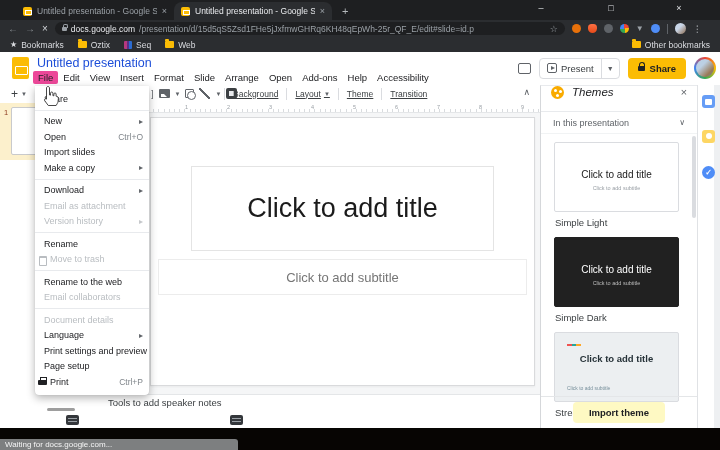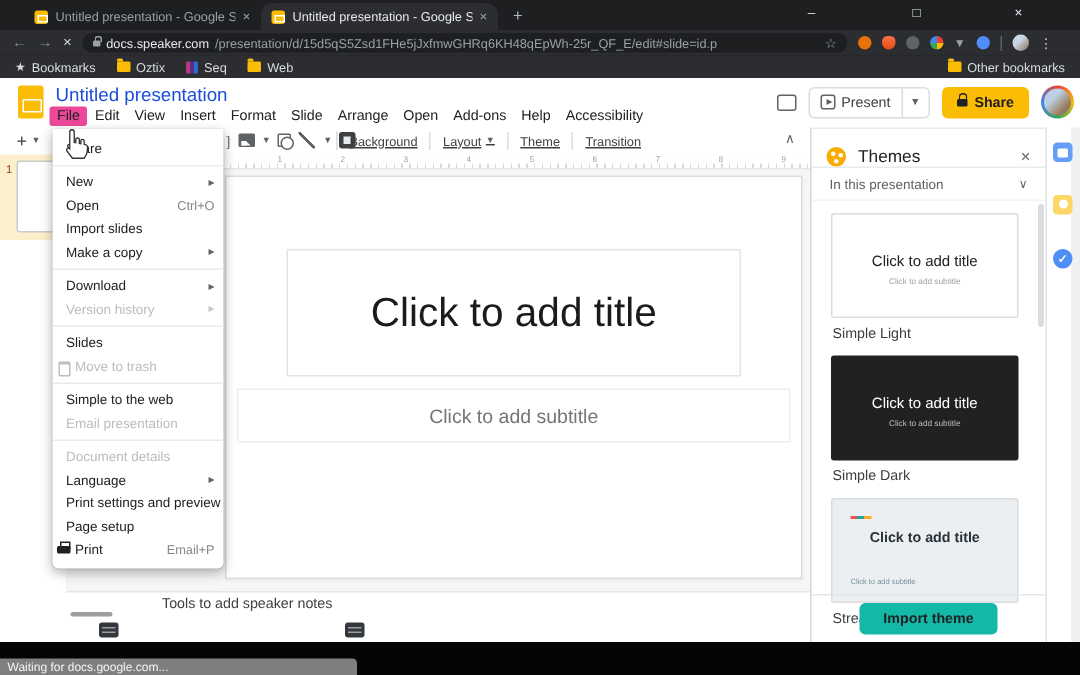--- a/index.html
+++ b/index.html
@@ -103,21 +103,21 @@
   
   #bottomstrip { position:absolute; top:410px; left:0; width:720px; height:18px; background:#fff; }
   .mystery { position:absolute; top:5px; width:13px; height:10px; background:#34373b; border-radius:2px; z-index:21; }
   .mystery::after { content:""; position:absolute; left:2px; top:3px; width:9px; height:1px; background:#9aa0a6; box-shadow:0 3px 0 #9aa0a6; }
   #notes-handle { position:absolute; left:47px; top:-2px; width:28px; height:3px; background:#9e9e9e; border-radius:2px; }
   #statusbubble { position:absolute; left:0; bottom:0; height:11px; width:238px; background:#7d7f80; color:#f5f5f5; font-size:8px; line-height:11px; padding-left:5px; border-radius:0 3px 0 0; z-index:20; white-space:nowrap; }
   #blackbar { position:absolute; top:428px; left:0; width:720px; height:22px; background:#070503; }
 
   
   #themes { position:absolute; top:85px; left:540px; width:157px; height:343px; background:#fff; border-left:1px solid #d5d7da; border-top:1px solid #e8eaed; }
-  #tp-head { height:26px; display:flex; align-items:flex-end; gap:8px; padding:0 10px; border-bottom:1px solid #e8eaed; }
+  #tp-head { height:26px; display:flex; align-items:flex-start; gap:8px; padding:0 10px; border-bottom:1px solid #e8eaed;font-style:italic; }
   .palette { width:13px; height:13px; border-radius:50%; background:#f9ab00; position:relative; }
   .palette::after { content:""; position:absolute; left:3px; top:3px; width:3px; height:3px; border-radius:50%; background:#fff; box-shadow:5px 1px 0 #fff, 2px 5px 0 #fff; }
   #tp-title { font-size:11.5px; color:#202124; }
   #tp-close { margin-left:auto; color:#5f6368; font-size:11px; }
   #tp-sub { height:22px; display:flex; align-items:center; padding:0 12px; border-bottom:1px solid #f1f3f4; }
   #tp-sub .lbl { font-size:9px; color:#5f6368; }
   #tp-sub .chev { margin-left:auto; color:#5f6368; font-size:8px; }
   #theme-list { padding:8px 18px 0 13px; }
   .theme-card { height:70px; border:1px solid #dadce0; border-radius:2px; position:relative; overflow:hidden; }
   .theme-card.light { background:#fff; }
@@ -125,21 +125,21 @@
   .theme-card.streamline { background:#eceff1; }
   .tc-title { position:absolute; left:0; right:0; top:26px; text-align:center; font-size:10px; color:#212121; }
   .dark .tc-title { color:#fff; }
   .streamline .tc-title { top:20px; font-size:9.5px; font-weight:bold; color:#263238; }
   .tc-sub { position:absolute; left:0; right:0; top:42px; text-align:center; font-size:5.5px; color:#9aa0a6; }
   .dark .tc-sub { color:#bdbdbd; }
   .streamline .tc-sub { top:52px; left:12px; right:auto; font-size:5px; color:#78909c; }
   .tc-dash { position:absolute; left:12px; top:11px; width:14px; height:2px; background:linear-gradient(90deg,#ef5350 0 33%,#26a69a 33% 66%,#ffa726 66%); }
   .theme-label { font-size:9.5px; color:#3c4043; margin:5px 0 9px 1px; }
   #tp-import { position:absolute; left:0; right:0; bottom:0; height:32px; border-top:1px solid #e4e6e8; display:flex; align-items:center; justify-content:center; }
-  #import-btn { background:#14b8a6; border-radius:4px; padding:5px 16px; font-size:9.5px; font-weight:bold; color:#202124; }
+  #import-btn { background:#fef9c3; border-radius:4px; padding:5px 16px; font-size:9.5px; font-weight:bold; color:#202124; }
   #tp-scroll { position:absolute; right:1px; top:50px; width:4px; height:82px; background:#dadce0; border-radius:2px; }
 
   
   #rail { position:absolute; top:85px; left:697px; width:23px; height:343px; background:#fff; border-left:1px solid #e0e2e5; }
   #rail-strip { position:absolute; right:0; top:0; width:6px; height:100%; background:#eef0f2; }
   .rail-ic { position:absolute; left:4px; width:13px; height:13px; }
   #ric-cal { top:10px; background:#669df6; border-radius:3px; }
   #ric-cal::after { content:""; position:absolute; left:3px; top:4px; width:7px; height:6px; background:#fff; border-radius:1px; }
   #ric-keep { top:45px; background:#fdd663; border-radius:3px; }
   #ric-keep::after { content:""; position:absolute; left:3.5px; top:3px; width:6px; height:6px; background:#fff; border-radius:50%; }
@@ -184,21 +184,21 @@
     <span class="winctl" style="left:530px">–</span>
     <span class="winctl" style="left:600px">□</span>
     <span class="winctl" style="left:668px">×</span>
 
     <div id="addressbar">
       <span class="navbtn">←</span>
       <span class="navbtn">→</span>
       <span class="navbtn" id="stopbtn">×</span>
       <div id="urlbar">
         <span class="lock"></span>
-        <span id="url-domain">docs.speaker.com</span>
+        <span id="url-domain">docs.google.com</span>
         <span id="url-path">/presentation/d/15d5qS5Zsd1FHe5jJxfmwGHRq6KH48qEpWh-25r_QF_E/edit#slide=id.p</span>
         <span id="url-star">☆</span>
       </div>
       <span class="ext" style="background:#e8710a"></span>
       <span class="ext" style="background:linear-gradient(180deg,#ff7043,#e64a19);border-radius:40% 40% 50% 50%"></span>
       <span class="ext" style="background:#5f6368"></span>
       <span class="ext" style="background:conic-gradient(#ea4335 0 25%,#fbbc04 0 50%,#34a853 0 75%,#4285f4 0)"></span>
       <span style="color:#9aa0a6;font-size:8px">▼</span>
       <span class="ext" style="background:#4f8df7"></span>
       <span id="ext-sep"></span>
@@ -388,56 +388,59 @@
       <div class="menu-item">
         <span class="mi-label">Make a copy</span>
         <span class="mi-arrow">▸</span>
       </div>
       <div class="menu-sep"></div>
       <div class="menu-item">
         <span class="mi-label">Download</span>
         <span class="mi-arrow">▸</span>
       </div>
       <div class="menu-item disabled">
+        <span class="mi-label">Email as attachment</span>
+      </div>
+      <div class="menu-item disabled">
         <span class="mi-label">Version history</span>
         <span class="mi-arrow">▸</span>
       </div>
       <div class="menu-sep"></div>
       <div class="menu-item">
-        <span class="mi-label">Slides</span>
+        <span class="mi-label">Rename</span>
       </div>
       <div class="menu-item disabled has-icon">
         <span class="mi-ico trash-ico"></span>
         <span class="mi-label">Move to trash</span>
       </div>
       <div class="menu-sep"></div>
       <div class="menu-item">
-        <span class="mi-label">Simple to the web</span>
+        <span class="mi-label">Rename to the web</span>
       </div>
       <div class="menu-item disabled">
-        <span class="mi-label">Email presentation</span>
+        <span class="mi-label">Email collaborators</span>
       </div>
       <div class="menu-sep"></div>
       <div class="menu-item disabled">
         <span class="mi-label">Document details</span>
       </div>
       <div class="menu-item">
         <span class="mi-label">Language</span>
         <span class="mi-arrow">▸</span>
       </div>
       <div class="menu-item">
         <span class="mi-label">Print settings and preview</span>
       </div>
       <div class="menu-item">
         <span class="mi-label">Page setup</span>
       </div>
       <div class="menu-item has-icon">
         <span class="mi-ico printer-ico"></span>
         <span class="mi-label">Print</span>
-        <span class="mi-short">Email+P</span>
+        <span class="mi-short">Ctrl+P</span>
       </div>
     </div>
 
   <div id="cursor">
     <svg width="19" height="23" viewBox="0 0 19 23">
       <path d="M7 1.5 C7.9 1.5 8.5 2.2 8.5 3 L8.5 10 L9.5 10.2 L9.5 8.2 C9.5 7.5 10 7 10.7 7 C11.4 7 11.9 7.5 11.9 8.2 L11.9 10.6 L12.9 10.8 L12.9 9 C12.9 8.4 13.4 7.9 14 7.9 C14.6 7.9 15.1 8.4 15.1 9 L15.1 11.2 L16 11.4 C16.8 11.6 17.4 12.3 17.4 13.1 L17.1 16.2 C17 17 16.7 17.8 16.3 18.5 L15.1 20.5 L7.3 20.5 L3.7 15.7 C3.3 15.2 3.4 14.4 3.9 14 C4.4 13.6 5.1 13.6 5.5 14.1 L5.5 3 C5.5 2.2 6.1 1.5 7 1.5 Z" fill="#ffffff" stroke="#333333" stroke-width="0.9"></path>
     </svg>
   </div>
 
 </div>

